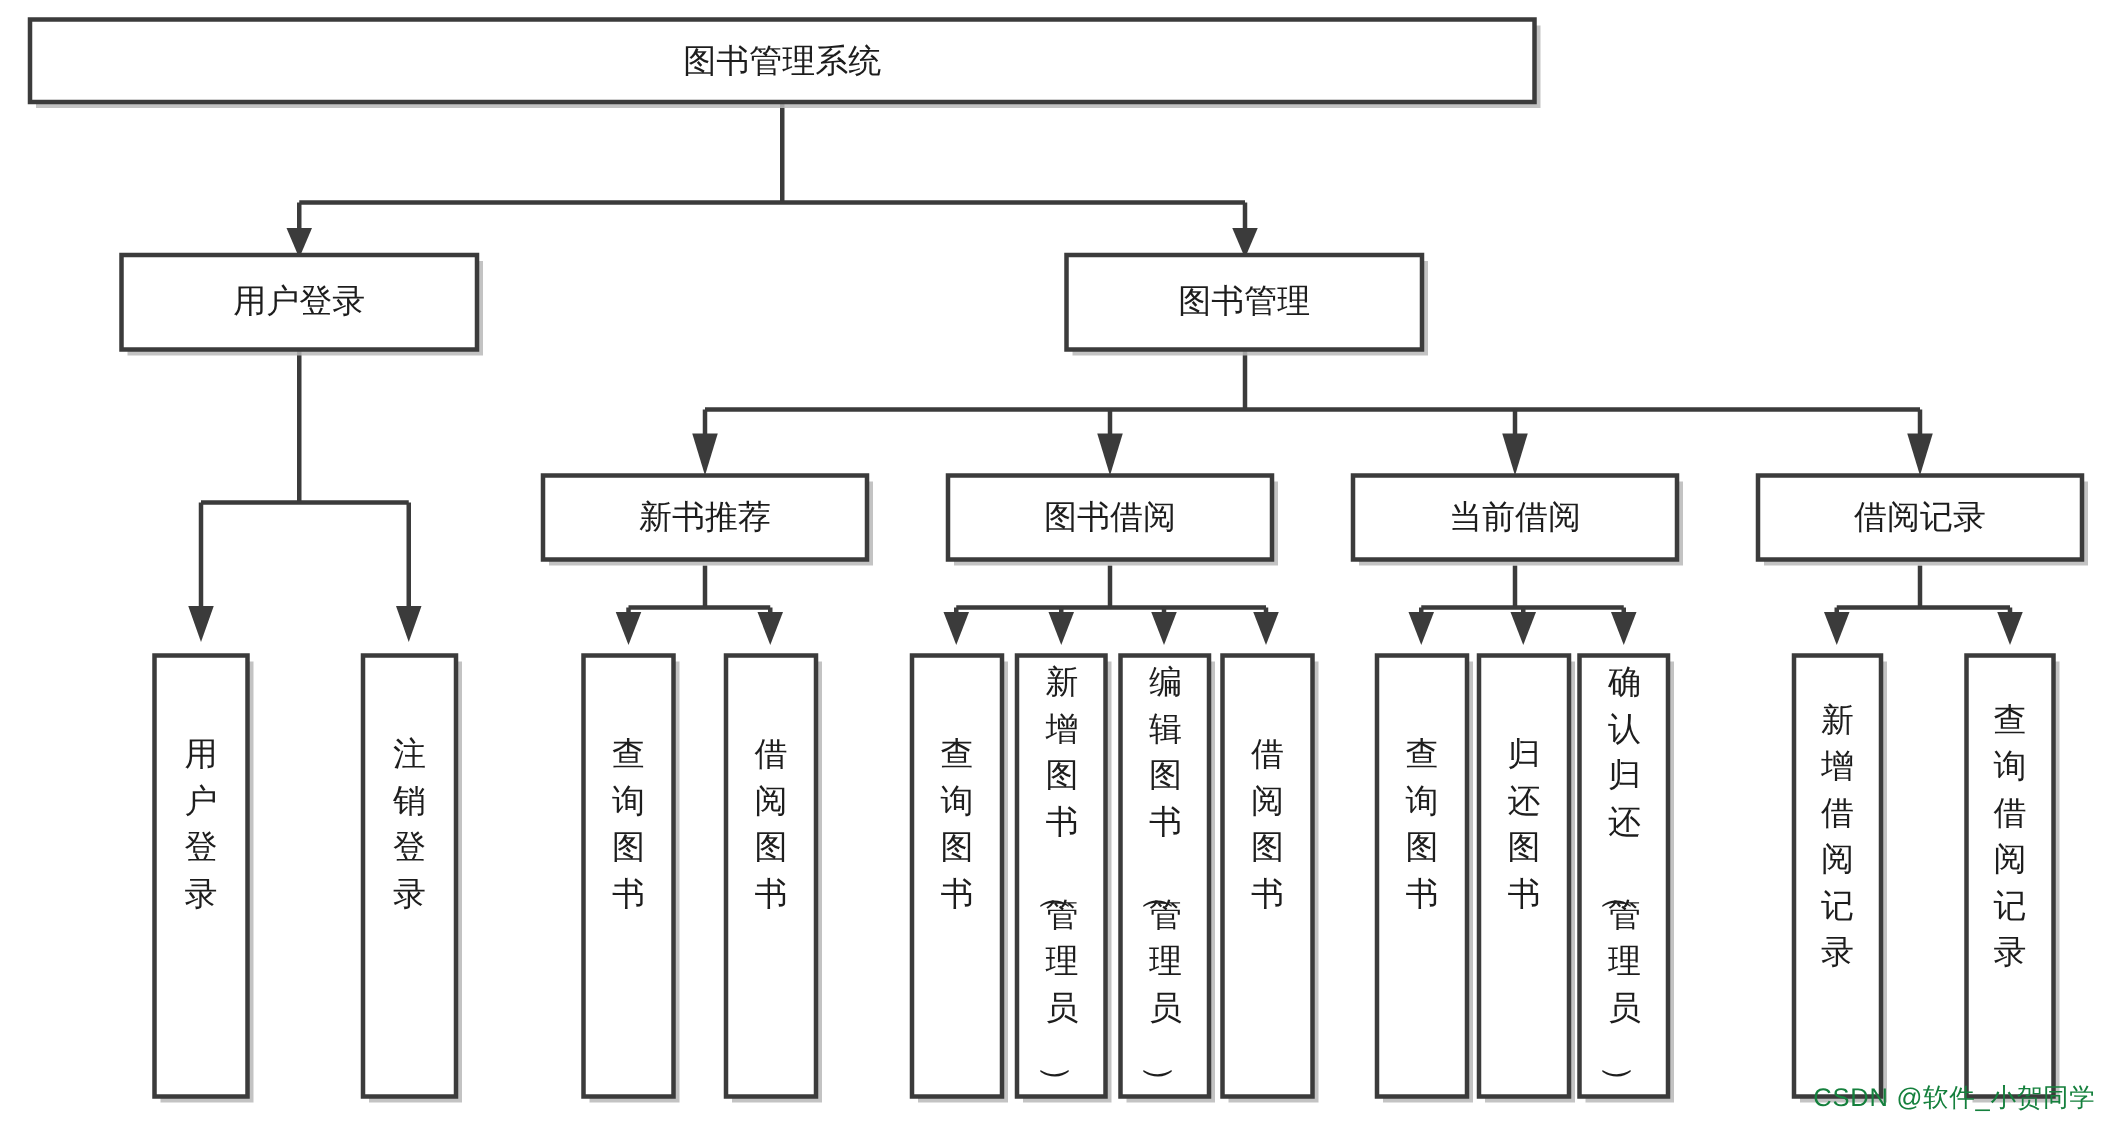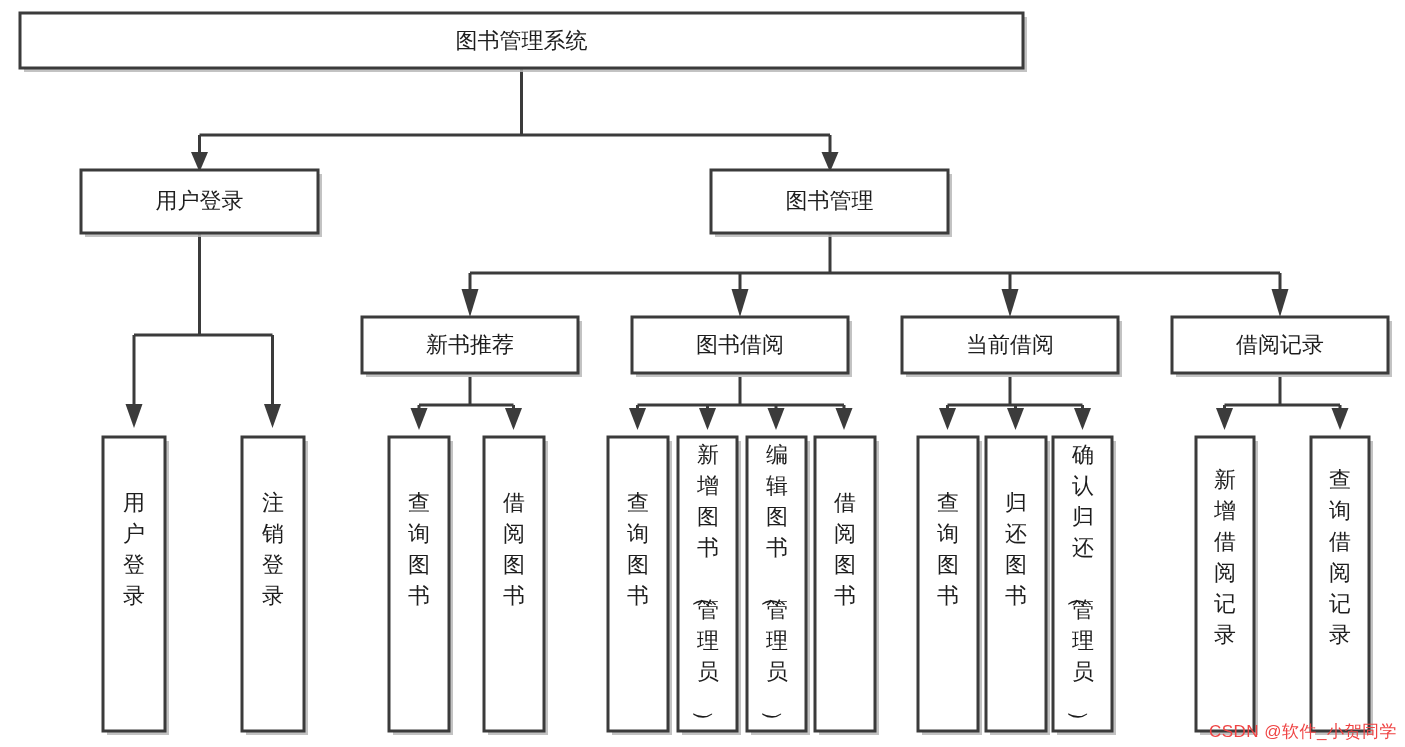--- a/index.html
+++ b/index.html
@@ -59,21 +59,21 @@
     fill: #1d1d1d;
     text-anchor: middle;
     white-space: pre;
   }
   .watermark {
     position: absolute;
     right: 8px;
     bottom: 4px;
     font-family: "Liberation Sans", "DejaVu Sans", sans-serif;
     font-size: 17px;
-    color: #ef4444;
+    color: #15803d;
     letter-spacing: 0.5px;
     user-select: none;
     pointer-events: none;
   }
 </style>
 </head>
 <body>
 
 <div id="diagram-root">
   <svg class="flowchart" viewBox="0 0 1405 747" xmlns="http://www.w3.org/2000/svg">

